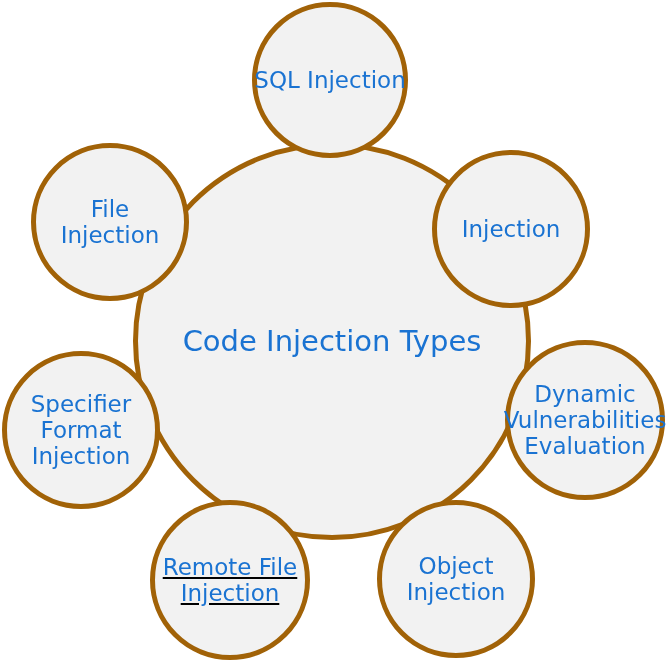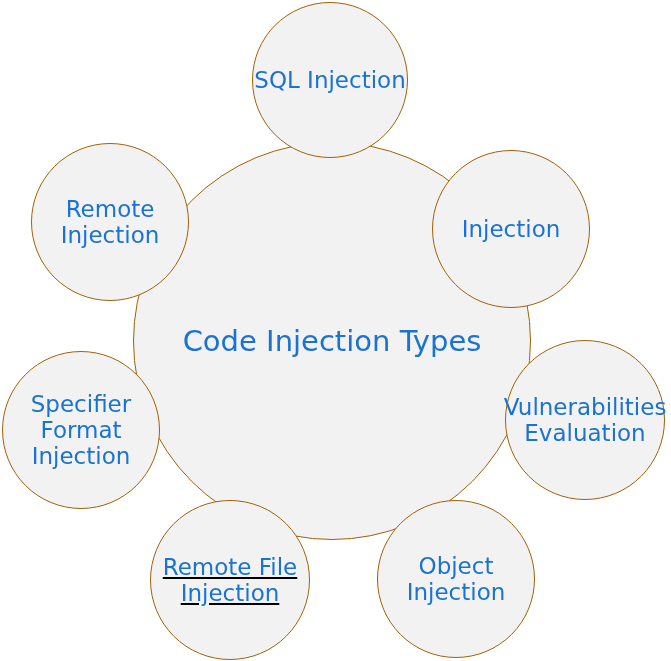--- a/index.html
+++ b/index.html
@@ -12,21 +12,21 @@
     position: relative;
     width: 671px;
     height: 661px;
     background: #ffffff;
     overflow: hidden;
   }
   .node {
     position: absolute;
     border-radius: 50%;
     background: #f2f2f2;
-    border: 1px solid #a16207;
+    border: 5px solid #a16207;
     box-sizing: border-box;
     display: flex;
     flex-direction: column;
     align-items: center;
     justify-content: center;
     text-align: center;
   }
   .node span {
     display: block;
     white-space: nowrap;
@@ -69,20 +69,21 @@
 
   <div class="node satellite node-sql">
     <span>SQL Injection</span>
   </div>
 
   <div class="node satellite node-html-script">
     <span>Injection</span>
   </div>
 
   <div class="node satellite node-dynamic-eval">
+    <span>Dynamic</span>
     <span>Vulnerabilities</span>
     <span>Evaluation</span>
   </div>
 
   <div class="node satellite node-object">
     <span>Object</span>
     <span>Injection</span>
   </div>
 
   <div class="node satellite node-remote-file">
@@ -90,17 +91,17 @@
     <span>Injection</span>
   </div>
 
   <div class="node satellite node-format-spec">
     <span>Specifier</span>
     <span>Format</span>
     <span>Injection</span>
   </div>
 
   <div class="node satellite node-shell">
-    <span>Remote</span>
+    <span>File</span>
     <span>Injection</span>
   </div>
 
 </div>
 
 </body></html>

